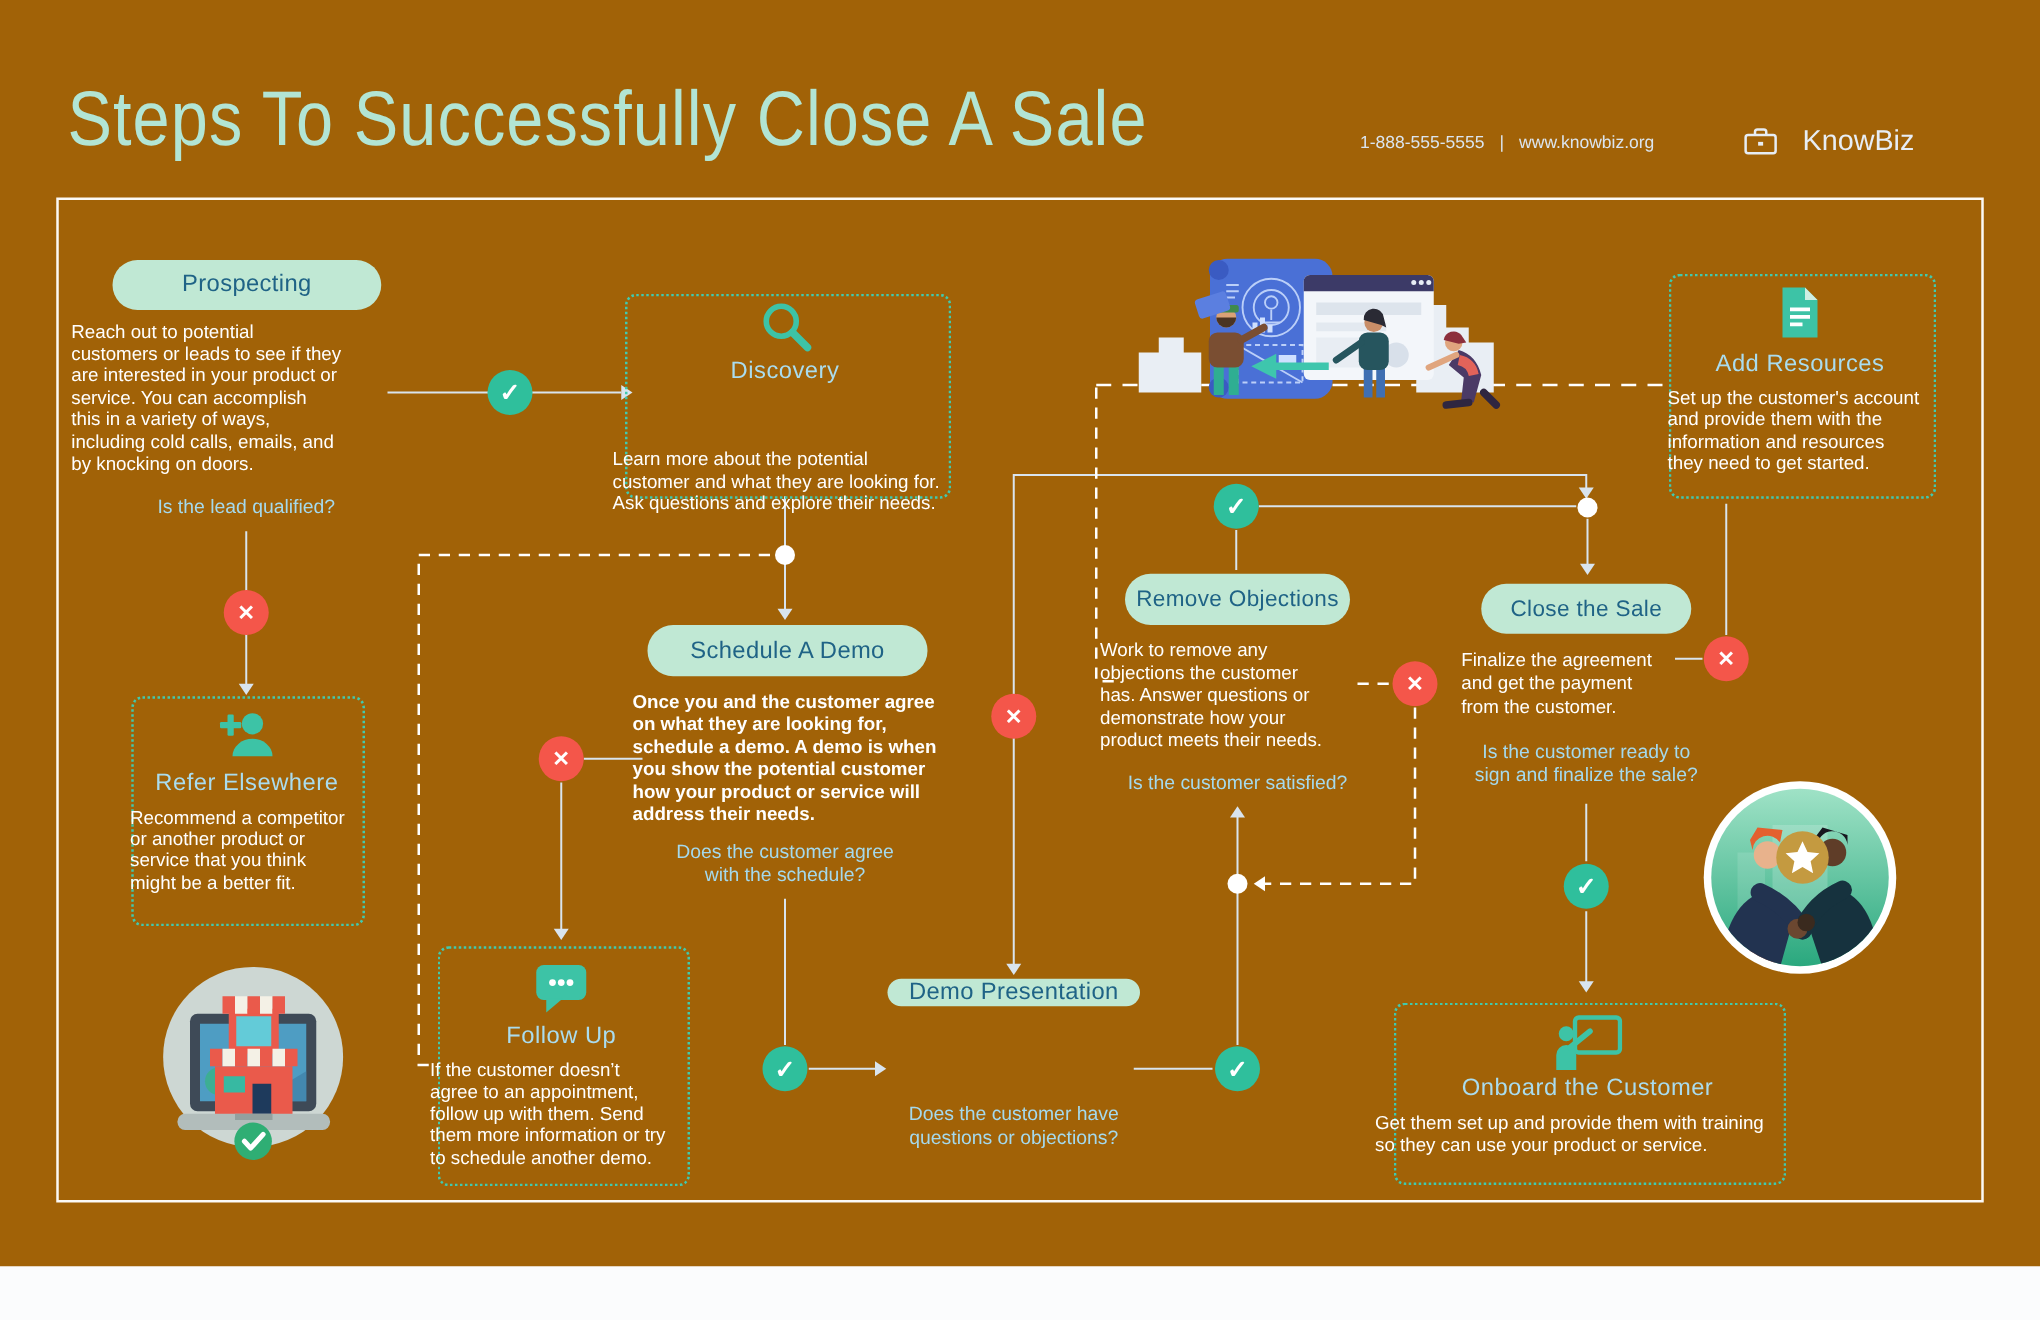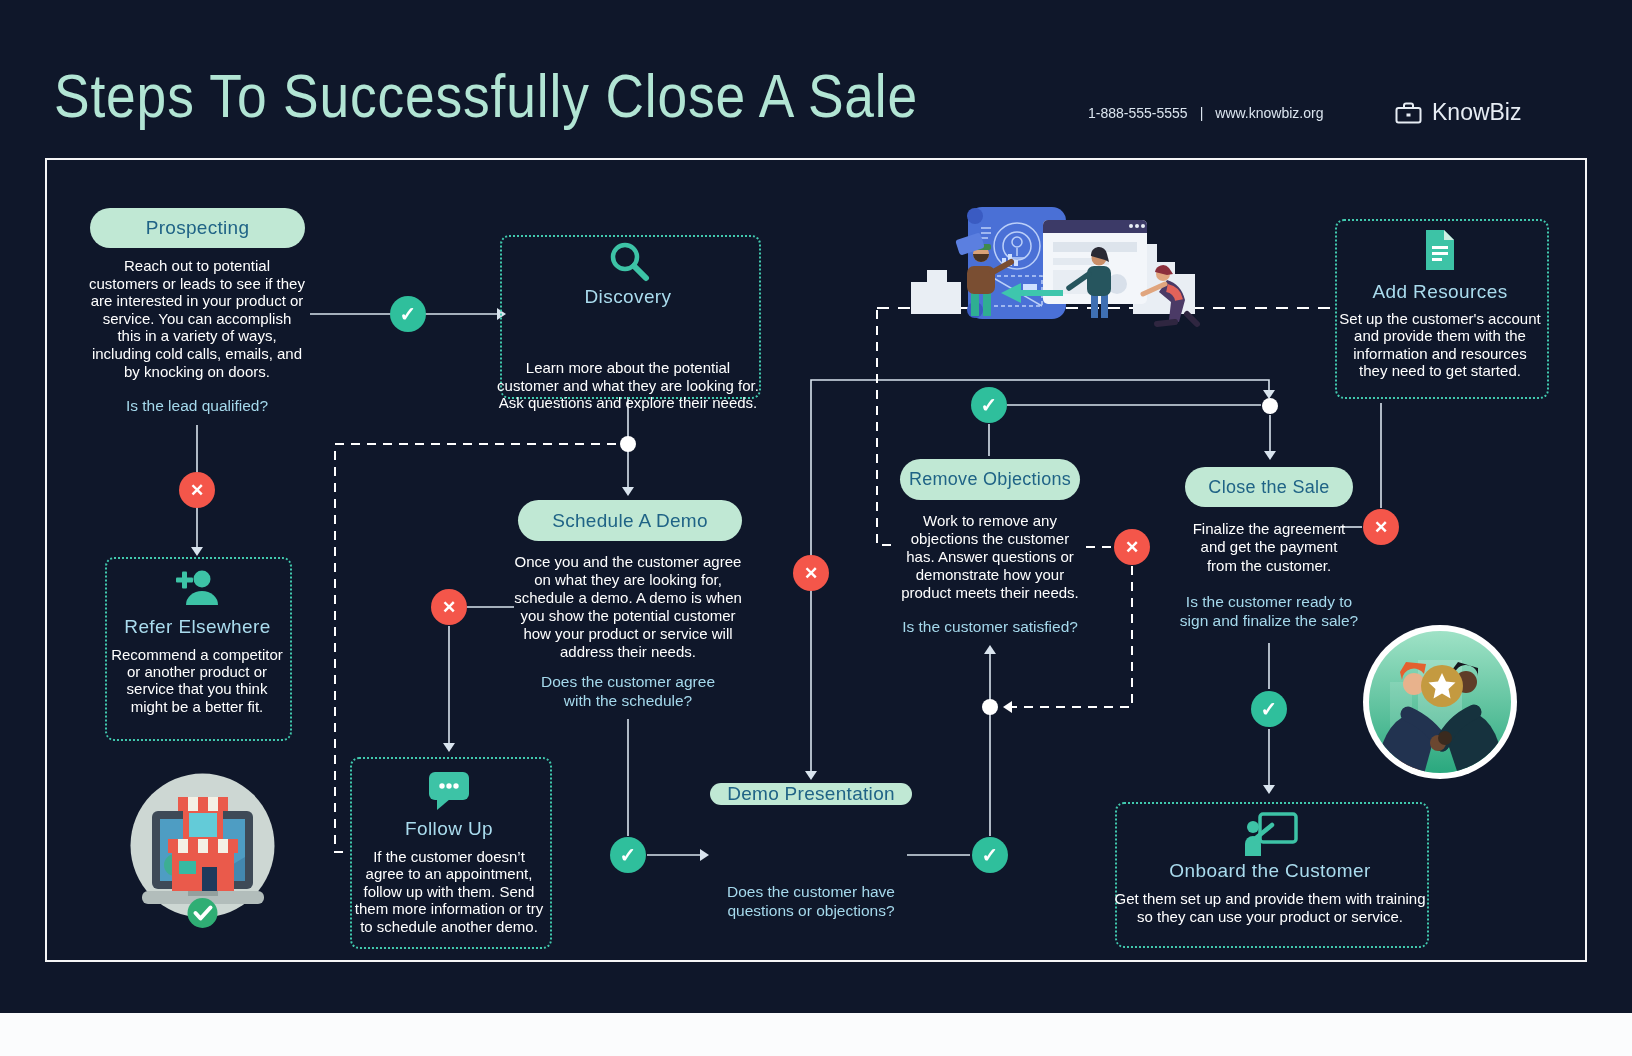--- a/index.html
+++ b/index.html
@@ -1,35 +1,35 @@
 <!DOCTYPE html>
 <html><head>
 <meta charset="utf-8">
 <style>
   html,body{margin:0;padding:0;background:#0e2a4d;}
-  .canvas{position:relative;width:1632px;height:1056px;background:#0f172a;overflow:hidden;
+  .canvas{position:relative;width:1632px;height:1056px;background:#a16207;overflow:hidden;
           font-family:"Liberation Sans",sans-serif;}
   .frame{position:absolute;left:45px;top:158px;width:1538px;height:800px;
          border:2px solid rgba(255,255,255,.96);}
   .footer-band{position:absolute;left:0;top:1013px;width:1632px;height:43px;background:#fbfcfd;}
   
   .main-title{position:absolute;left:54px;top:60px;margin:0;font-size:62px;font-weight:400;
               color:#b2e5d4;letter-spacing:1px;transform:scaleX(.86);transform-origin:left center;
               white-space:nowrap;}
   .contact{position:absolute;left:1088px;top:105px;font-size:14px;color:#dbe5ef;
            display:flex;gap:12px;align-items:center;white-space:nowrap;}
-  .brand{position:absolute;left:1395px;top:99px;display:flex;gap:10px;align-items:center;
+  .brand{position:absolute;left:1395px;top:99px;display:flex;gap:20px;align-items:center;
          color:#e7edf4;font-size:23px;}
   
   .pill{position:absolute;background:#c0e8d4;border-radius:22px;display:flex;align-items:center;
         justify-content:center;color:#1f6386;font-size:19px;letter-spacing:.3px;}
   
   .dotbox{position:absolute;border:2px dotted #41c9ae;border-radius:9px;}
   
-  .body-txt{position:absolute;color:#ffffff;font-size:15px;line-height:17.6px;text-align:center;
+  .body-txt{position:absolute;color:#ffffff;font-size:15px;line-height:17.6px;text-align:left;
             white-space:pre-line;}
   .q-txt{position:absolute;color:#a5d9ec;font-size:15.5px;line-height:19px;text-align:center;
          white-space:pre-line;}
   .node-title{position:absolute;color:#aadcee;font-size:19px;letter-spacing:.4px;text-align:center;}
   
   .mark{position:absolute;width:36px;height:36px;border-radius:50%;display:flex;align-items:center;
         justify-content:center;color:#fff;font-weight:bold;z-index:4;}
   .mark.yes{background:#2fbf9c;font-size:20px;}
   .mark.no{background:#f4564a;font-size:17px;}
   .jdot{position:absolute;width:16px;height:16px;border-radius:50%;background:#fff;z-index:4;}
@@ -165,21 +165,21 @@
     <path d="M28,26 L40,38" stroke="#3dc3a6" stroke-width="6" stroke-linecap="round"></path>
   </svg>
   <div class="node-title layer2" style="left:498px;top:286px;width:260px;">Discovery</div>
   <div class="body-txt layer2" style="left:490px;top:316px;width:276px;margin-top:43px;">Learn more about the potential
 customer and what they are looking for.
 Ask questions and explore their needs.</div>
 
   <div class="pill layer2" style="left:518px;top:500px;width:224px;height:41px;">
     <span>Schedule A Demo</span>
   </div>
-  <div class="body-txt layer2" style="left:490px;top:553px;width:276px;line-height:18px;">Once you and the customer agree
+  <div class="body-txt layer2" style="left:506px;top:553px;width:276px;line-height:18px;font-weight:bold;">Once you and the customer agree
 on what they are looking for,
 schedule a demo. A demo is when
 you show the potential customer
 how your product or service will
 address their needs.</div>
   <div class="q-txt layer2" style="left:508px;top:672px;width:240px;">Does the customer agree
 with the schedule?</div>
 
   <div class="dotbox layer2" style="left:350px;top:757px;width:198px;height:188px;"></div>
   <svg class="icon-svg" style="left:425px;top:768px;" width="48" height="44" viewBox="0 0 48 44">

